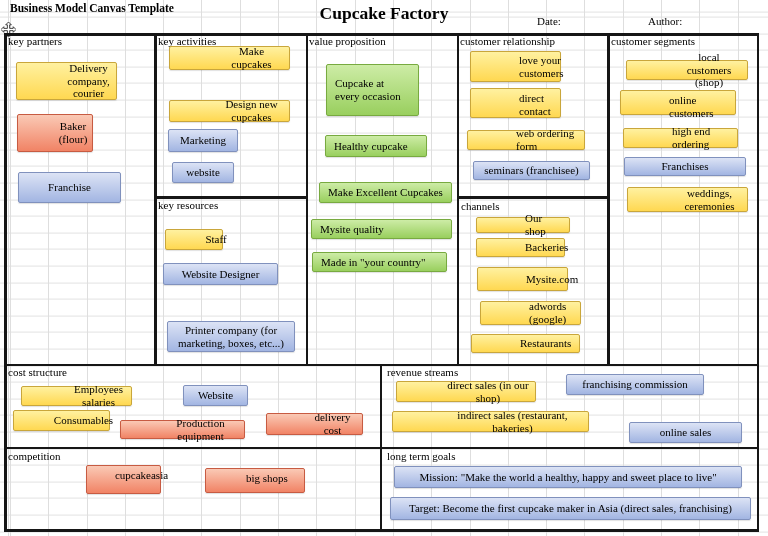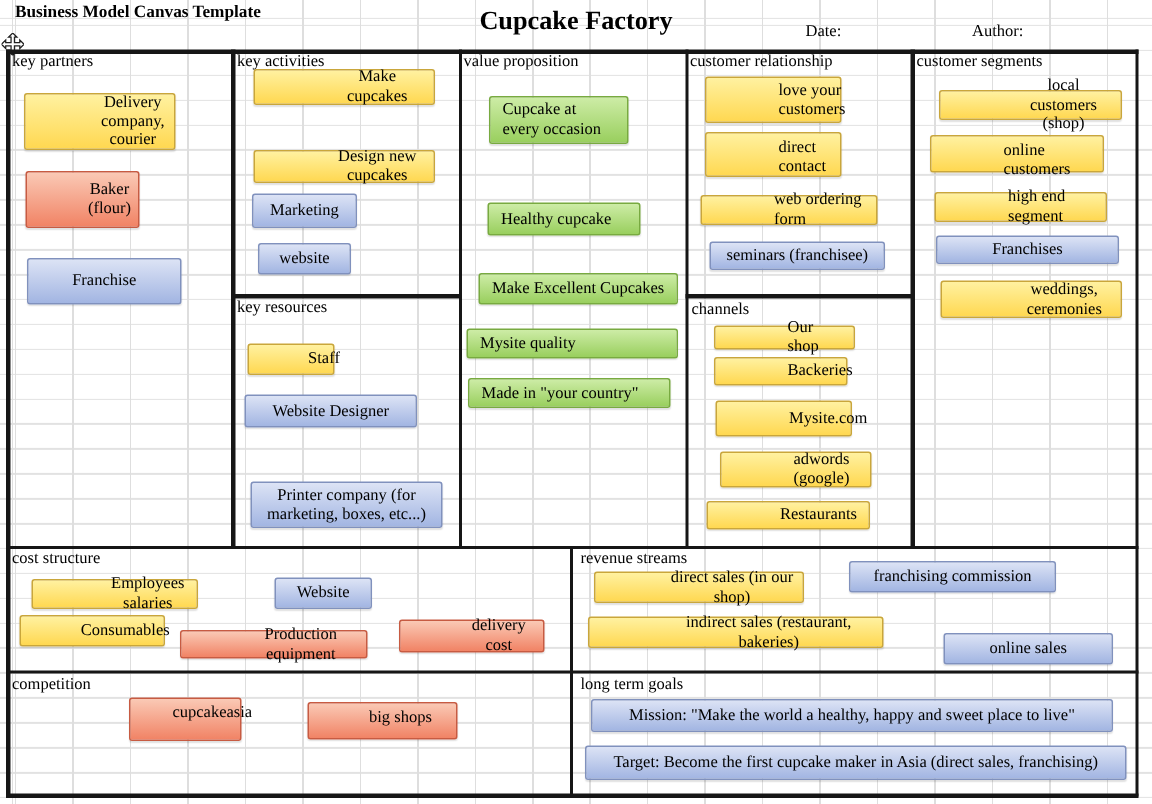--- a/index.html
+++ b/index.html
@@ -79,42 +79,42 @@
   <div class="note y center" style="left:169px;top:46px;width:121px;height:24px">Make cupcakes</div>
   <div class="note y center" style="left:169px;top:100px;width:121px;height:22px">Design new cupcakes</div>
   <div class="note b center" style="left:168px;top:129px;width:70px;height:23px">Marketing</div>
   <div class="note b center" style="left:172px;top:162px;width:62px;height:21px">website</div>
 
   <div class="note y center" style="left:165px;top:229px;width:58px;height:21px">Staff</div>
   <div class="note b center" style="left:163px;top:263px;width:115px;height:22px">Website Designer</div>
   <div class="note b center" style="left:167px;top:321px;width:128px;height:31px">Printer company (for
 marketing, boxes, etc...)</div>
 
-  <div class="note g left" style="left:326px;top:64px;width:93px;height:32px">Cupcake at
+  <div class="note g left" style="left:326px;top:64px;width:93px;height:52px">Cupcake at
 every occasion</div>
   <div class="note g left" style="left:325px;top:135px;width:102px;height:22px">Healthy cupcake</div>
   <div class="note g left" style="left:319px;top:182px;width:133px;height:21px">Make Excellent Cupcakes</div>
   <div class="note g left" style="left:311px;top:219px;width:141px;height:20px">Mysite quality</div>
   <div class="note g left" style="left:312px;top:252px;width:135px;height:20px">Made in "your country"</div>
 
   <div class="note y left" style="left:470px;top:51px;width:91px;height:31px">love your
 customers</div>
   <div class="note y left top" style="left:470px;top:88px;width:91px;height:30px">direct contact</div>
   <div class="note y left" style="left:467px;top:130px;width:118px;height:20px">web ordering form</div>
   <div class="note b center" style="left:473px;top:161px;width:117px;height:19px">seminars (franchisee)</div>
 
   <div class="note y left" style="left:476px;top:217px;width:94px;height:16px">Our shop</div>
   <div class="note y left" style="left:476px;top:238px;width:89px;height:19px">Backeries</div>
   <div class="note y left" style="left:477px;top:267px;width:91px;height:24px">Mysite.com</div>
   <div class="note y left" style="left:480px;top:301px;width:101px;height:24px">adwords (google)</div>
   <div class="note y left" style="left:471px;top:334px;width:109px;height:19px">Restaurants</div>
 
   <div class="note y center" style="left:626px;top:60px;width:122px;height:20px">local customers (shop)</div>
   <div class="note y left top" style="left:620px;top:90px;width:116px;height:25px">online customers</div>
-  <div class="note y left" style="left:623px;top:128px;width:115px;height:20px">high end segment</div>
+  <div class="note y left" style="left:623px;top:128px;width:115px;height:20px">high end ordering</div>
   <div class="note b center" style="left:624px;top:157px;width:122px;height:19px">Franchises</div>
   <div class="note y center" style="left:627px;top:187px;width:121px;height:25px">weddings, ceremonies</div>
 
   <div class="note y center" style="left:21px;top:386px;width:111px;height:20px">Employees salaries</div>
   <div class="note b center" style="left:183px;top:385px;width:65px;height:21px">Website</div>
   <div class="note y center" style="left:13px;top:410px;width:97px;height:21px">Consumables</div>
   <div class="note r center" style="left:120px;top:420px;width:125px;height:19px">Production equipment</div>
   <div class="note r center" style="left:266px;top:413px;width:97px;height:22px">delivery cost</div>
 
   <div class="note y center" style="left:396px;top:381px;width:140px;height:21px">direct sales (in our shop)</div>

